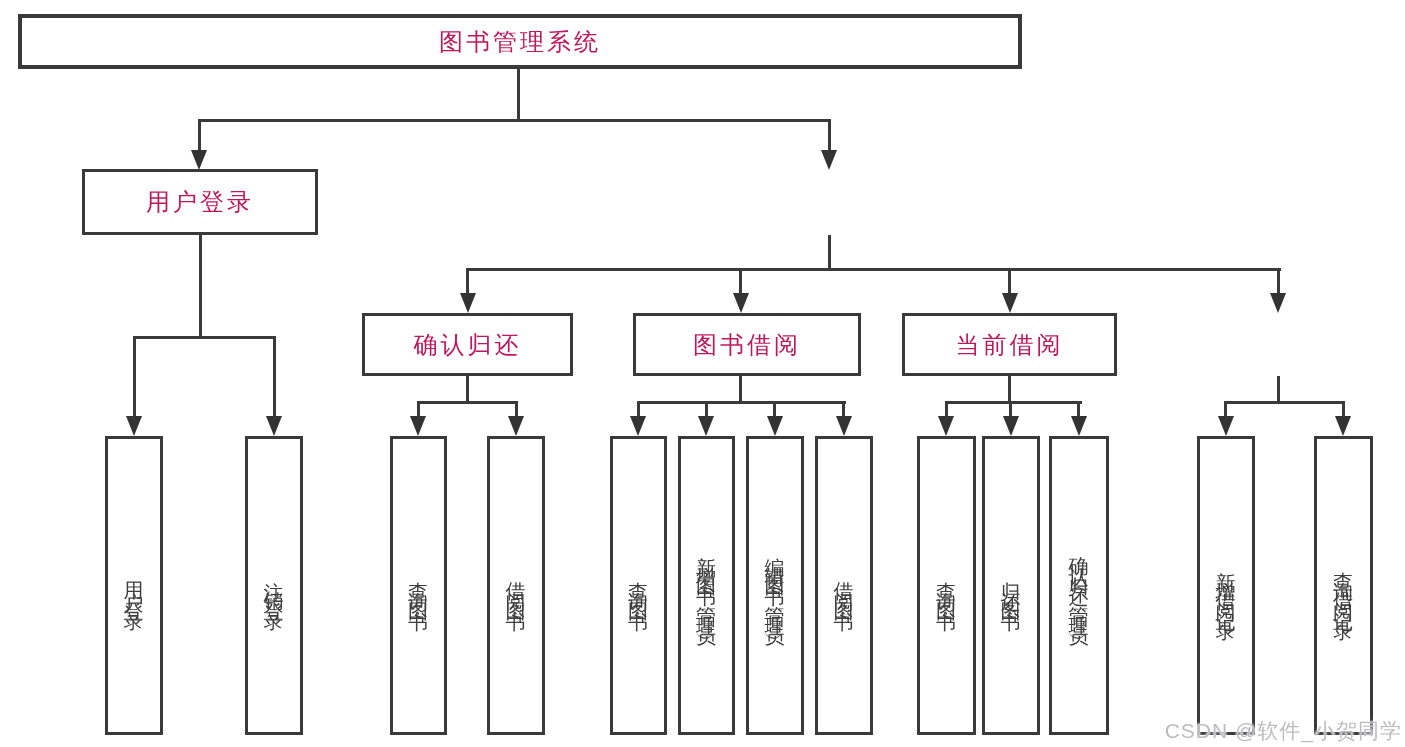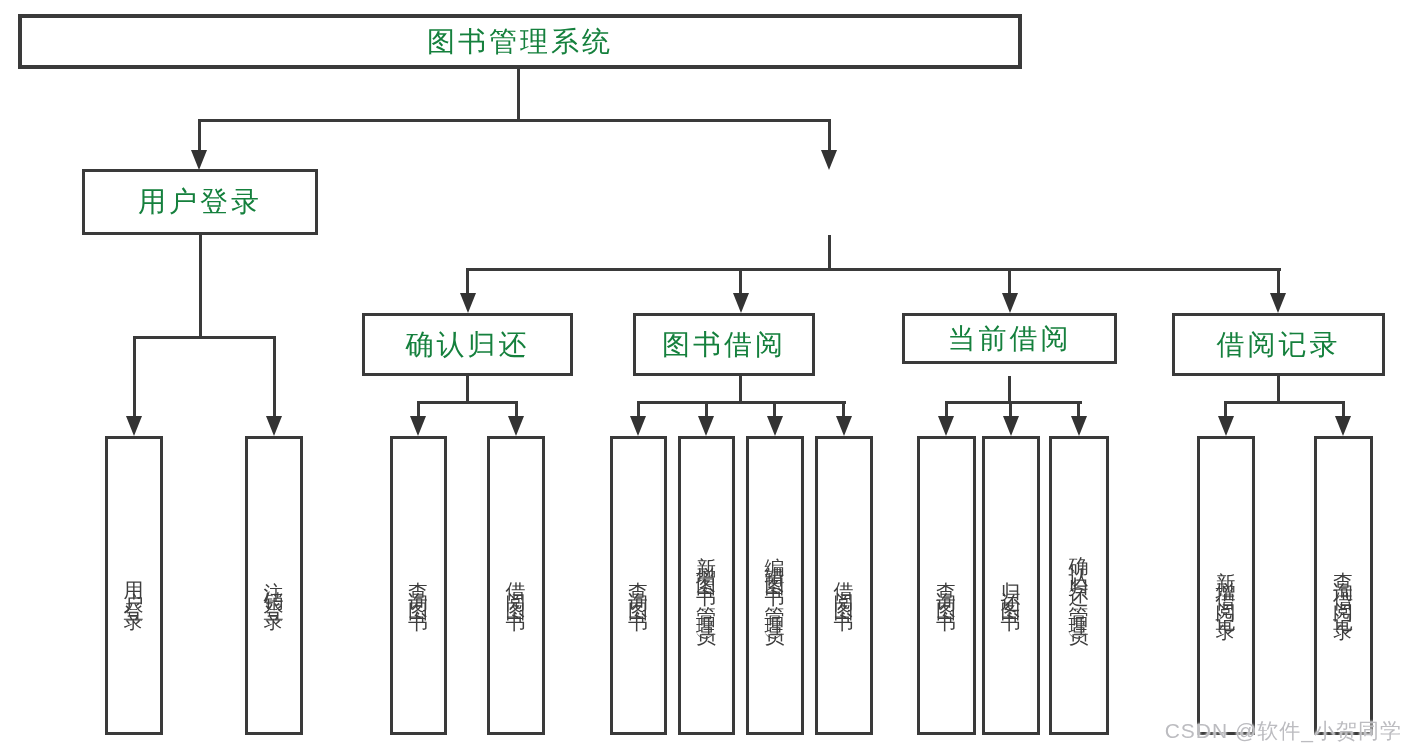--- a/index.html
+++ b/index.html
@@ -16,24 +16,24 @@
     position: absolute;
     background: #ffffff;
     border: 3px solid #3a3a3a;
     display: flex;
     align-items: center;
     justify-content: center;
     color: #3d3d3d;
   }
   .box.root { border-width: 4px; }
   .hlabel {
-    font-size: 28px;
+    font-size: 24px;
     letter-spacing: 3px;
     white-space: nowrap;
-    color: #15803d;
+    color: #be185d;
   }
   .vlabel {
     writing-mode: vertical-rl;
     text-orientation: mixed;
     font-size: 20px;
     letter-spacing: 10px;
     line-height: 1;
     color: #3d3d3d;
   }
   .line {
@@ -94,28 +94,25 @@
   <div class="line" style="left:739px; top:268px; width:3px; height:26px;"></div>
   <div class="arrow" style="left:733px; top:293px;"></div>
   <div class="line" style="left:1008px; top:268px; width:3px; height:26px;"></div>
   <div class="arrow" style="left:1002px; top:293px;"></div>
   <div class="line" style="left:1277px; top:268px; width:3px; height:26px;"></div>
   <div class="arrow" style="left:1270px; top:293px;"></div>
 
   <div class="box" style="left:362px; top:313px; width:211px; height:63px;">
     <span class="hlabel">确认归还</span>
   </div>
-  <div class="box" style="left:633px; top:313px; width:182px; height:63px;">
+  <div class="box" style="left:633px; top:313px; width:228px; height:63px;">
     <span class="hlabel">图书借阅</span>
   </div>
-  <div class="box" style="left:902px; top:313px; width:215px; height:51px;">
+  <div class="box" style="left:902px; top:313px; width:215px; height:63px;">
     <span class="hlabel">当前借阅</span>
-  </div>
-  <div class="box" style="left:1172px; top:313px; width:213px; height:63px;">
-    <span class="hlabel">借阅记录</span>
   </div>
 
   <div class="line" style="left:466px; top:376px; width:3px; height:27px;"></div>
   <div class="line" style="left:417px; top:401px; width:101px; height:3px;"></div>
   <div class="line" style="left:417px; top:401px; width:3px; height:16px;"></div>
   <div class="arrow" style="left:410px; top:416px;"></div>
   <div class="line" style="left:515px; top:401px; width:3px; height:16px;"></div>
   <div class="arrow" style="left:508px; top:416px;"></div>
 
   <div class="line" style="left:739px; top:376px; width:3px; height:27px;"></div>

